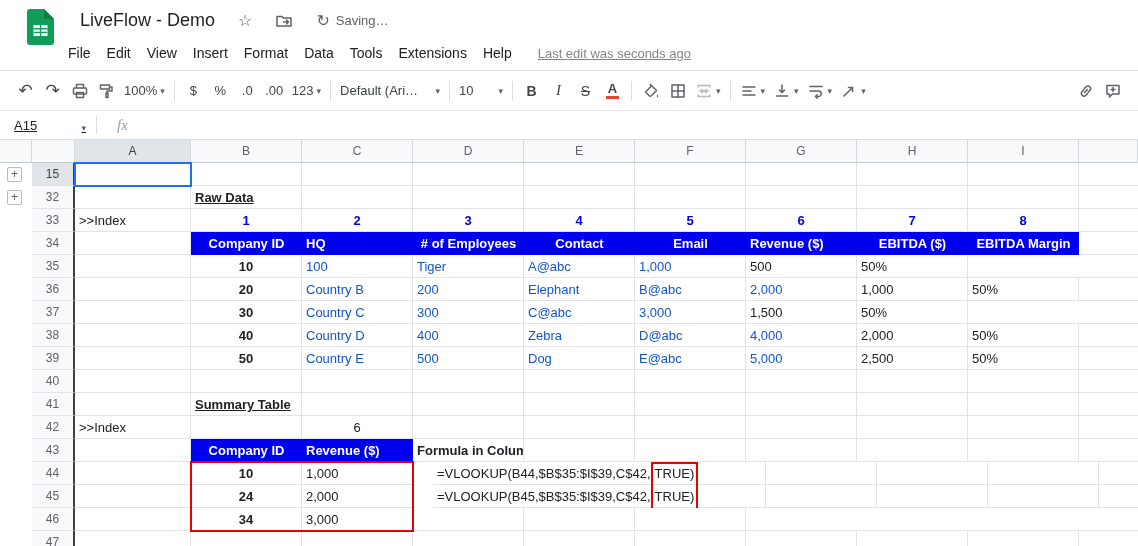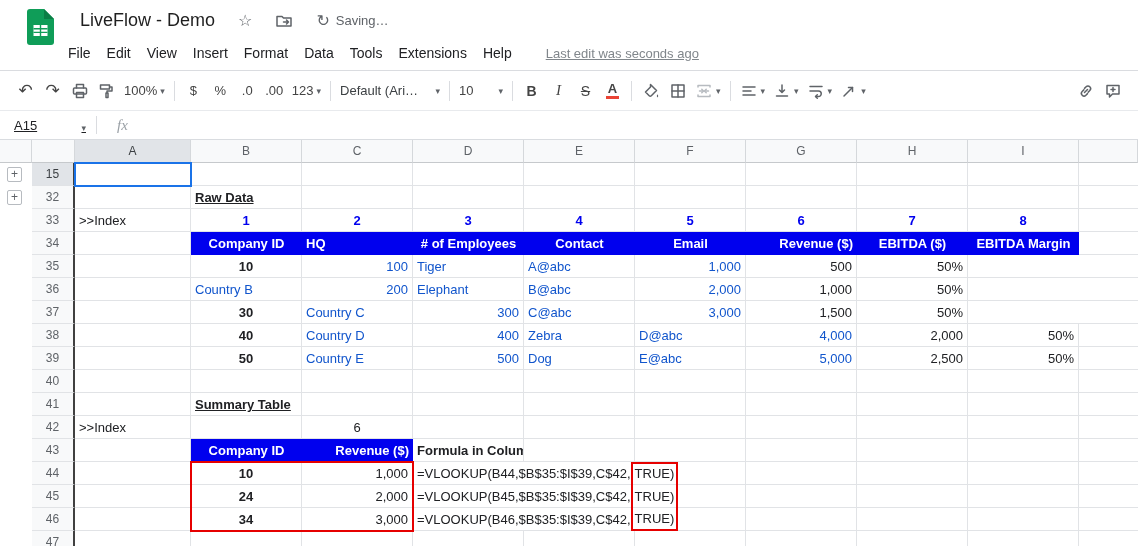--- a/index.html
+++ b/index.html
@@ -8,21 +8,21 @@
 
   
   .titlebar { position:relative; height:70px; background:#fff; }
   .logo { position:absolute; left:27px; top:9px; }
   .tline { position:absolute; left:80px; top:10px; display:flex; align-items:center; gap:23px; }
   .doc-title { font-size:18px; color:#1f1f1f; }
   .tico { color:#5f6368; font-size:16px; line-height:16px; display:flex; align-items:center; }
   .saving { display:flex; align-items:center; gap:6px; color:#5f6368; font-size:13px; }
   .mline { position:absolute; left:60px; top:41px; display:flex; align-items:center; }
   .menu { padding:4px 8px; font-size:14px; color:#202124; border-radius:4px; cursor:default; }
-  .lastedit { margin-left:26px; font-size:13px; color:#80868b; text-decoration:underline; }
+  .lastedit { margin-left:18px; font-size:13px; color:#80868b; text-decoration:underline; }
 
   
   .toolbar { height:40px; border-top:1px solid #dadce0; display:flex; align-items:center;
     padding:0 12px; color:#444; }
   .tb { height:28px; min-width:27px; padding:0 4px; display:flex; align-items:center;
     justify-content:center; gap:3px; font-size:13px; flex:none; border-radius:4px; }
   .tb.arrow { font-size:17px; }
   .tdv { width:1px; height:20px; background:#dadce0; margin:0 5px; flex:none; }
   .car { font-size:9px; color:#5f6368; }
   .svgi { width:18px; height:18px; fill:none; stroke:#5f6368; stroke-width:1.5;
@@ -49,32 +49,32 @@
   
   .grid { position:relative; height:406px; overflow:hidden; background:#fff; }
   .r { display:flex; height:23px; line-height:23px; position:relative; }
   .st { width:32px; flex:none; background:#fff; position:relative; }
   .rn { width:43px; flex:none; background:#f8f9fa; border-right:2px solid #404040;
     border-bottom:1px solid #e1e3e6; color:#5f6368; font-size:12px; text-align:center; }
   .c { width:111px; flex:none; border-right:1px solid #e1e3e6; border-bottom:1px solid #e1e3e6;
     padding:0 4px; font-size:13px; overflow:hidden; white-space:nowrap; }
   .cA { width:116px; }
   .cJ { flex:1; border-right:none; }
-  .c3 { width:333px; overflow:visible; }
+  .c3 { width:333px; overflow:visible;margin-left:20px; }
   
   .h { background:#f8f9fa; border-right:1px solid #d5d8db; border-bottom:1px solid #c6c9cc;
     color:#5f6368; font-size:12px; text-align:center; padding:0; }
   .act { background:#e1e4e8; color:#3c4043; }
   
   .th { background:#0000ee; color:#fff; font-weight:700; border-right:none; border-bottom:1px solid #0000ee; }
   .idx { color:#0000ee; font-weight:700; text-align:center; }
   .bl { color:#1155cc; }
   .bb { font-weight:700; }
   .ctr { text-align:center; }
-  .rt { text-align:right; }
+  .rt { text-align:left; }
   .sect { font-weight:700; text-decoration:underline; overflow:visible; }
   .grp { position:absolute; left:7px; top:4px; width:15px; height:15px; background:#fff;
     border:1px solid #b7bbc0; border-radius:2px; color:#5f6368; font-size:12px;
     line-height:13px; text-align:center; }
   
   .sel { position:absolute; left:74px; top:22px; width:118px; height:25px;
     border:2px solid #1a73e8; pointer-events:none; }
   .redbox { position:absolute; border:2px solid #e60000; pointer-events:none; }
   #rb1 { left:190px; top:321px; width:224px; height:71px; }
   .hl { display:inline-block; height:23px; line-height:23px; vertical-align:top;
@@ -340,20 +340,21 @@
     <div class="c bl">A@abc</div>
     <div class="c rt bl">1,000</div>
     <div class="c rt">500</div>
     <div class="c rt">50%</div>
     <div class="c cJ"></div>
   </div>
   <div class="r">
     <div class="st"></div>
     <div class="rn">36</div>
     <div class="c cA"></div>
+    <div class="c ctr bb">20</div>
     <div class="c bl">Country B</div>
     <div class="c rt bl">200</div>
     <div class="c bl">Elephant</div>
     <div class="c bl">B@abc</div>
     <div class="c rt bl">2,000</div>
     <div class="c rt">1,000</div>
     <div class="c rt">50%</div>
     <div class="c cJ"></div>
   </div>
   <div class="r">
@@ -481,21 +482,20 @@
       <div class="c"></div>
       <div class="c"></div>
     <div class="c cJ"></div>
   </div>
   <div class="r">
     <div class="st"></div>
     <div class="rn">46</div>
     <div class="c cA"></div>
     <div class="c ctr bb">34</div>
     <div class="c rt">3,000</div>
-    <div class="c c3"><span>=VLOOKUP(B46,$B$35:$I$39,C$42,</span><span class="hl hlB">TRUE)</span></div>
     <div class="c"></div>
       <div class="c"></div>
       <div class="c"></div>
     <div class="c cJ"></div>
   </div>
 
   <div class="r">
     <div class="st"></div>
     <div class="rn">47</div>
     <div class="c cA"></div>

